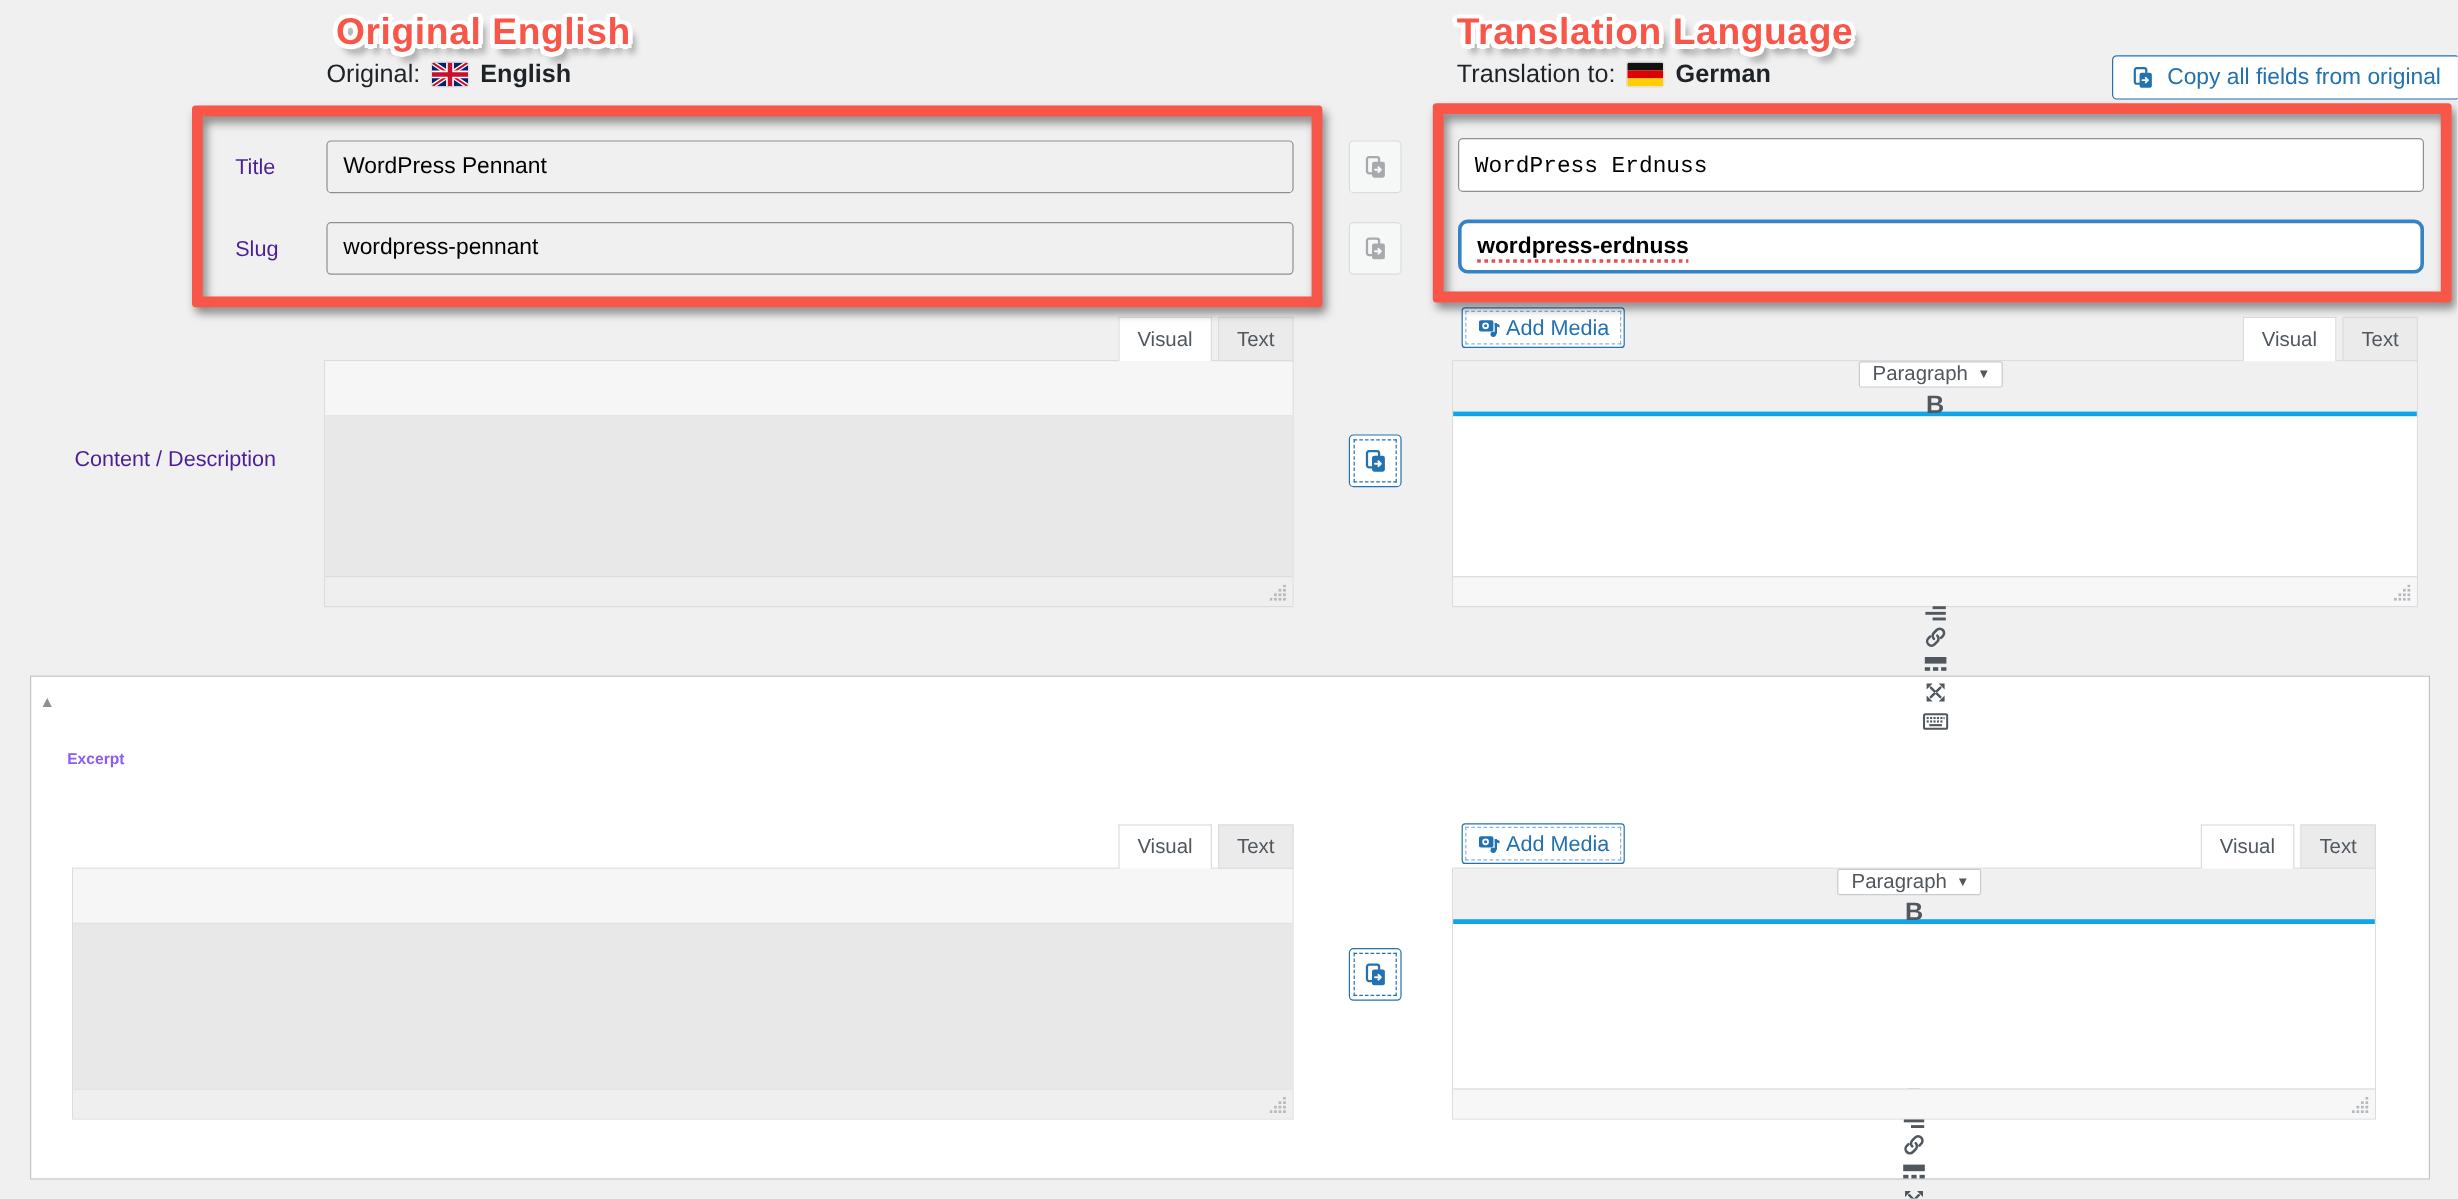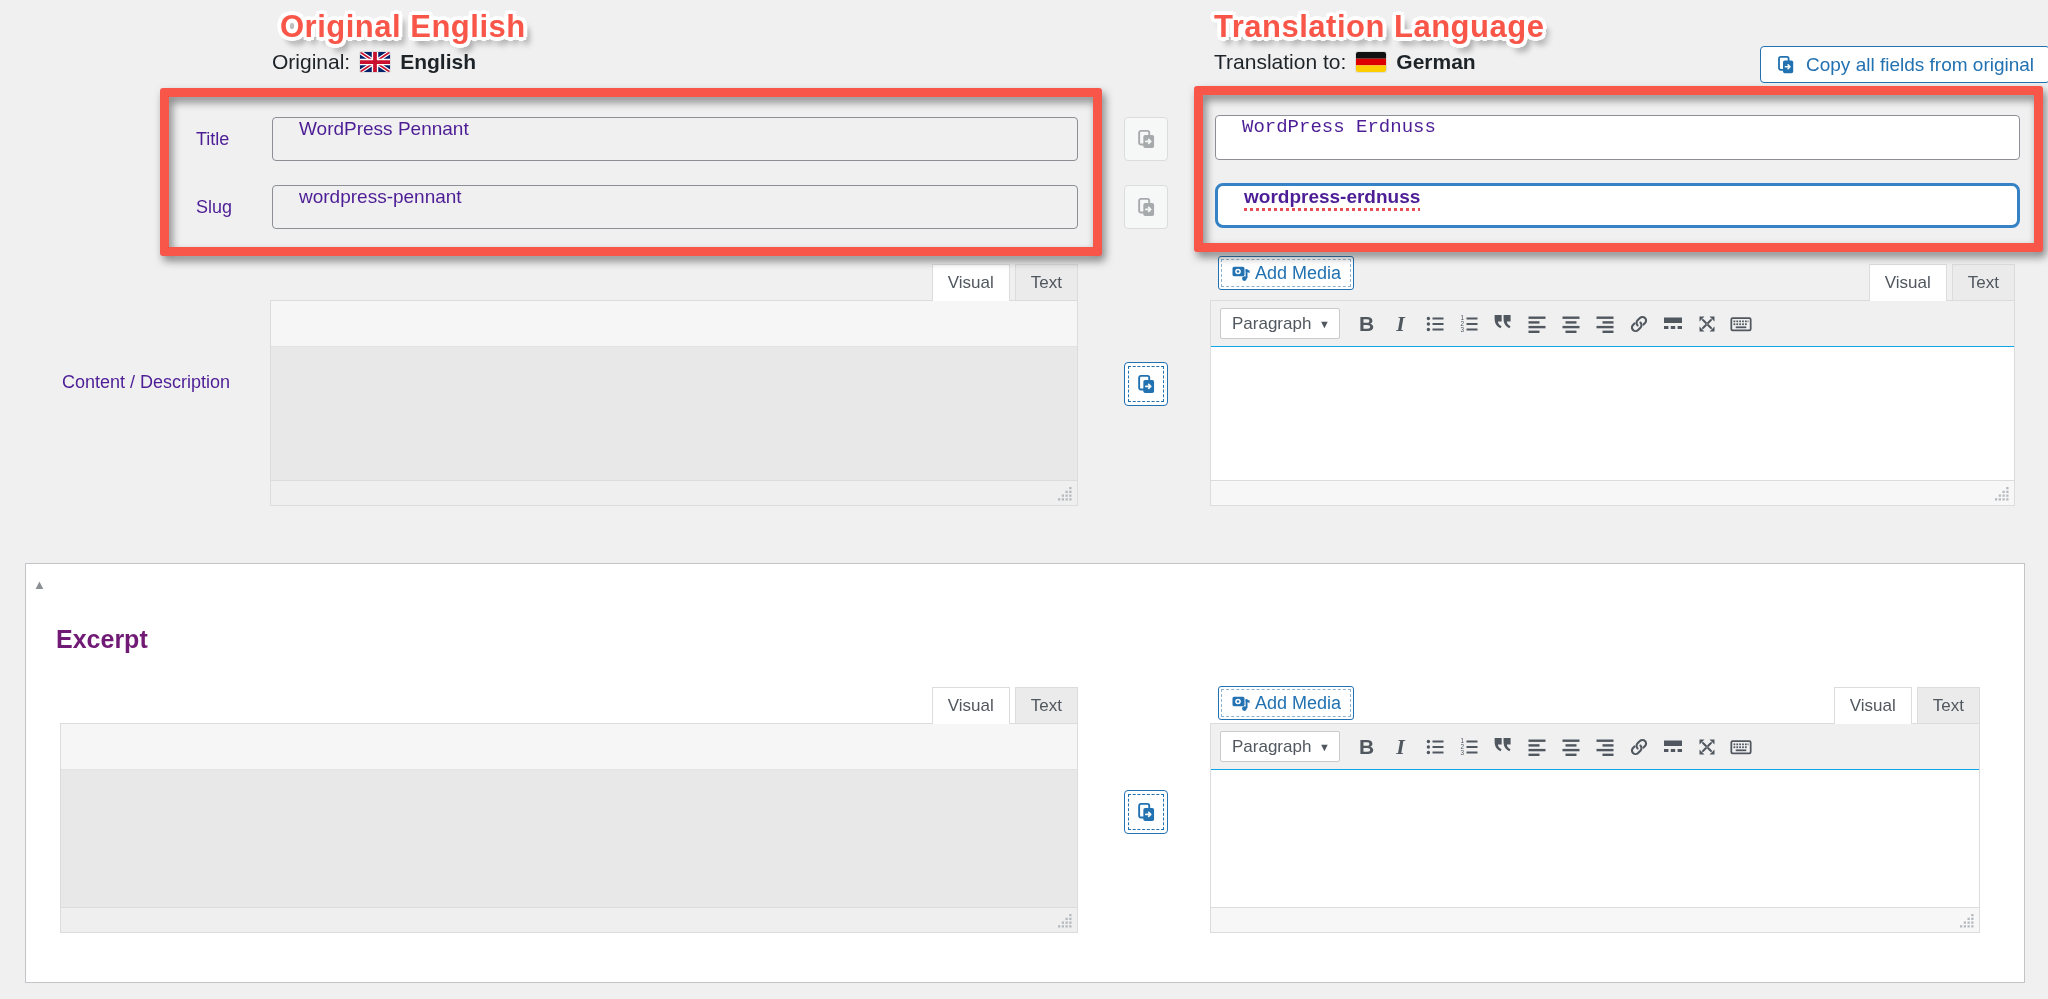--- a/index.html
+++ b/index.html
@@ -13,21 +13,21 @@
   .subline .lang{font-weight:700;}
   .flag{width:30px;height:20px;border-radius:2px;box-shadow:0 0 0 1px rgba(0,0,0,.08);}
 
   
   .ann{border:9px solid #f9564a;border-radius:3px;pointer-events:none;z-index:50;
     filter:drop-shadow(3px 5px 4px rgba(40,40,40,.55));}
 
   
   .f-label{font-size:18px;color:#4c1d95;}
   .field{box-sizing:border-box;border:1px solid #8c8f94;border-radius:4px;background:#f0f0f1;
-    display:flex;padding:0 26px;font-size:19px;color:#4c1d95;}
+    display:flex;align-items:center;padding:0 13px;font-size:19px;color:#000000;}
   .field.white{background:#fff;}
   .field.focus{border:3px solid #3582c4;border-radius:8px;background:#fff;font-weight:bold;}
   .spell{text-decoration:underline dotted #e65054;text-decoration-thickness:2.5px;text-underline-offset:5px;}
 
   
   .copy-btn{box-sizing:border-box;width:44px;height:44px;border-radius:4px;display:flex;align-items:center;justify-content:center;}
   .copy-btn.disabled{background:#f6f7f7;border:1px solid #dcdcde;color:#a7aaad;}
   .copy-btn.primary{background:#fff;border:1px solid #2271b1;color:#2271b1;outline:1px dashed #2271b1;outline-offset:-5px;}
   .copy-all{box-sizing:border-box;display:flex;align-items:center;gap:10px;background:#fff;border:1px solid #2271b1;
     border-radius:4px;color:#2271b1;font-size:19px;padding:0 15px;height:37px;white-space:nowrap;}
@@ -43,35 +43,35 @@
     padding:0 12px;background:#fff;border:1px solid #2271b1;border-radius:3px;color:#2271b1;font-size:18px;
     outline:1px dashed #8cb3d1;outline-offset:-4px;white-space:nowrap;}
   .ed-box{flex:1;display:flex;flex-direction:column;border:1px solid #dcdcde;box-sizing:border-box;min-height:0;}
   .ed-toolbar{height:46px;flex:0 0 46px;display:flex;align-items:center;gap:3px;padding:0 9px;box-sizing:border-box;}
   .ed-canvas{flex:1;}
   .ed-status{height:24px;flex:0 0 24px;border-top:1px solid #dcdcde;position:relative;}
   .grip{position:absolute;right:4px;bottom:3px;}
   .ed-left .ed-toolbar{background:#f6f6f7;border-bottom:1px solid #e2e2e3;}
   .ed-left .ed-canvas{background:#e8e8e9;}
   .ed-left .ed-status{background:#efefef;}
-  .ed-right .ed-toolbar{background:#f0f0f1;border-bottom:1px solid #0ea5e9;}
+  .ed-right .ed-toolbar{background:#f0f0f1;border-bottom:4px solid #0ea5e9;flex-direction:column;}
   .ed-right .ed-canvas{background:#fff;}
   .ed-right .ed-status{background:#f7f7f7;}
 
   .para-select{box-sizing:border-box;display:flex;justify-content:space-between;align-items:center;width:120px;height:31px;
     background:#fff;border:1px solid #c9cacd;border-radius:2px;padding:0 9px 0 11px;font-size:17px;color:#50575e;margin-right:8px;}
   .caret{font-size:11px;color:#50575e;}
   .tb-btn{width:31px;height:36px;display:flex;align-items:center;justify-content:center;color:#50575e;cursor:pointer;}
   .tb-b{font-weight:900;font-size:21px;}
   .tb-i{font-family:"Liberation Serif",serif;font-style:italic;font-weight:700;font-size:22px;}
 
   
   .panel{background:#fff;border:1px solid #c3c4c7;box-sizing:border-box;}
   .collapse{font-size:13px;color:#8c8f94;line-height:1;}
-  .panel-title{font-size:25px;font-weight:700;color:#701a75;}
+  .panel-title{font-size:13px;font-weight:700;color:#8b5cf6;}
   svg{display:block;}
 </style>
 </head>
 <body>
 
 <svg width="0" height="0" style="position:absolute">
   <defs>
     <symbol id="i-copy" viewBox="0 0 20 20">
       <rect x="3" y="1.8" width="9.6" height="13" rx="1.7" fill="none" stroke="currentColor" stroke-width="1.8"></rect>
       <rect x="7" y="5.6" width="10.2" height="12.6" rx="1.7" fill="currentColor"></rect>

